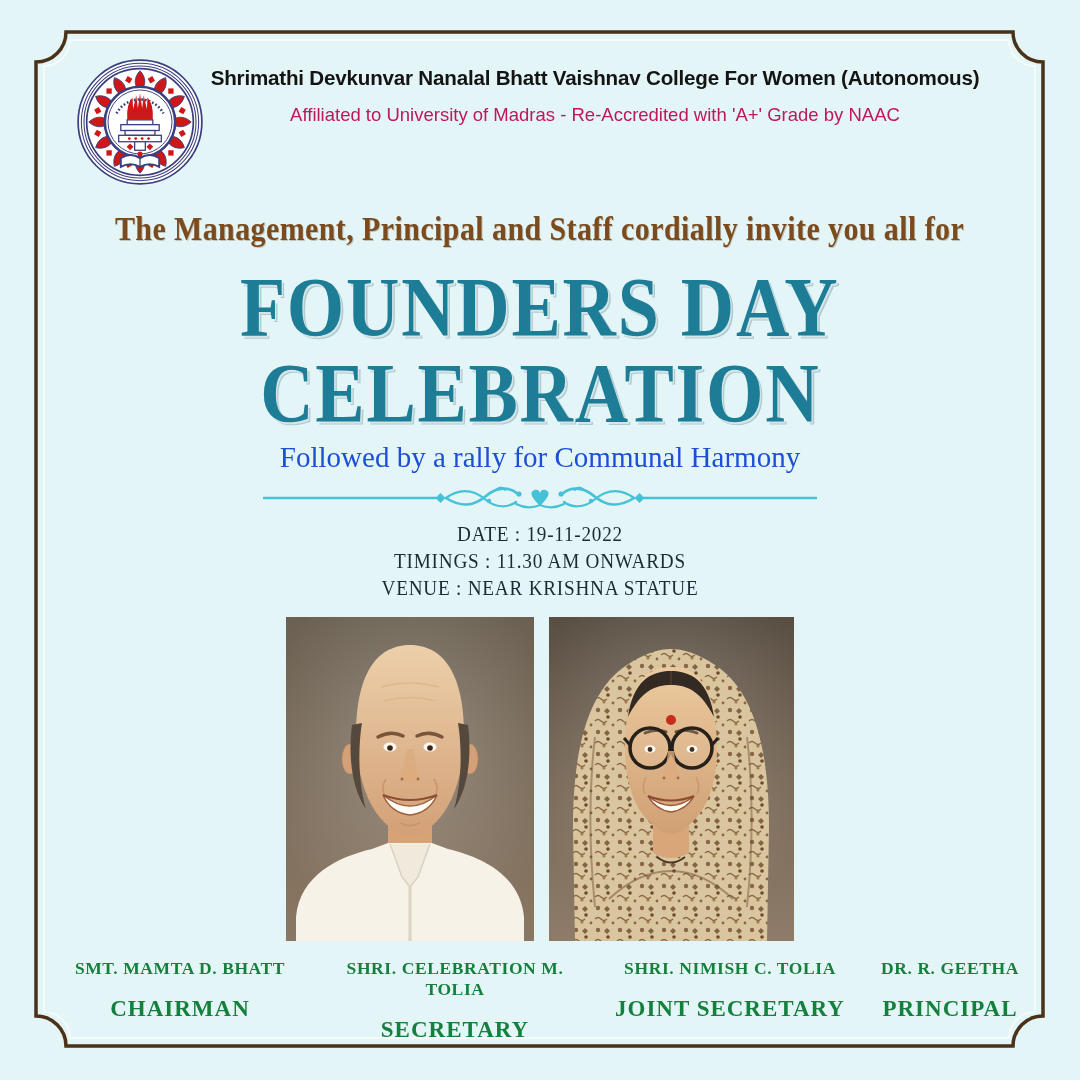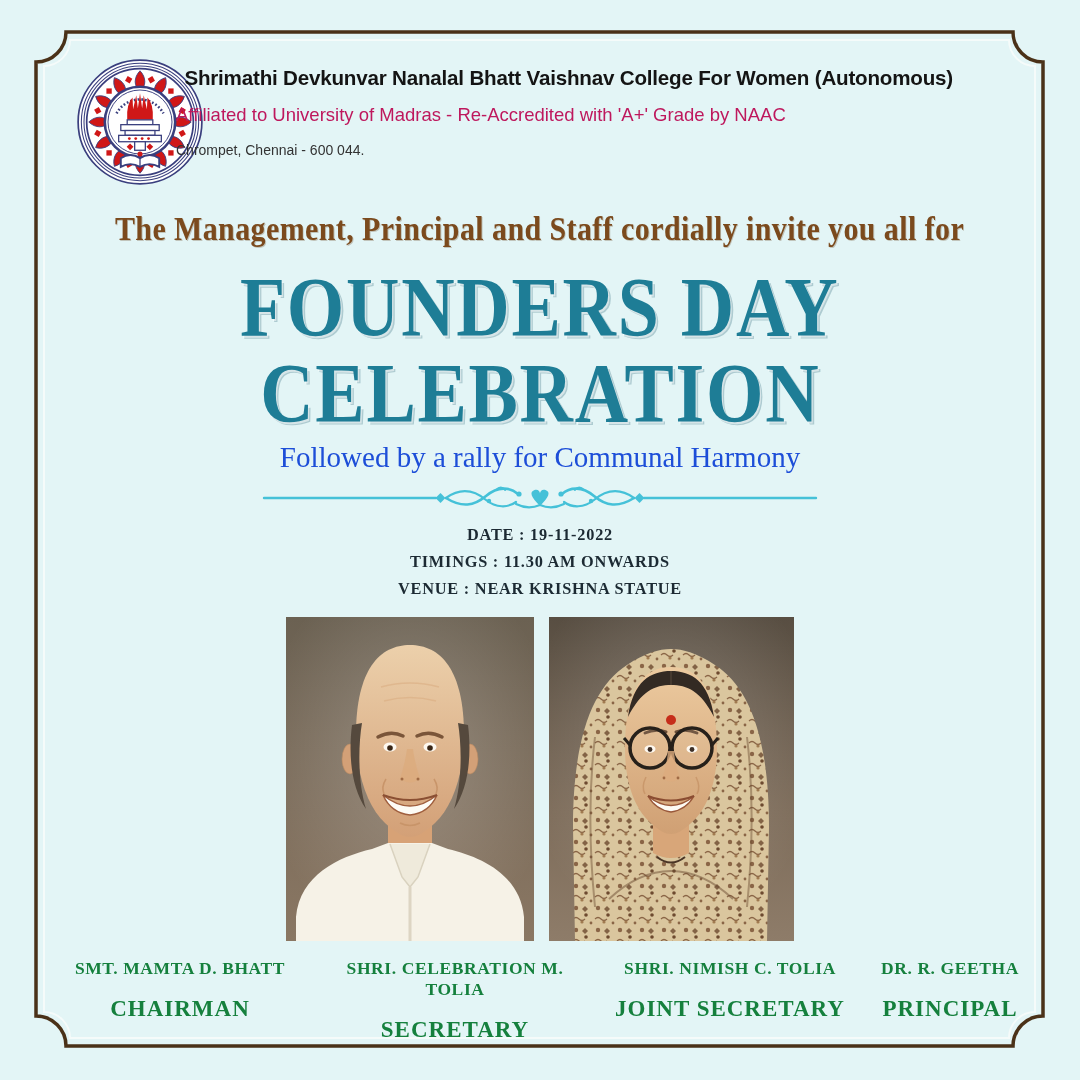--- a/index.html
+++ b/index.html
@@ -5,21 +5,21 @@
   html,body{margin:0;padding:0;}
   body{
     width:1080px;height:1080px;position:relative;overflow:hidden;
     background:#e3f5f6;
     font-family:"Liberation Sans",sans-serif;
   }
   
   #frame{position:absolute;left:0;top:0;width:1080px;height:1080px;pointer-events:none;}
   
   #logo{position:absolute;left:76px;top:58px;width:128px;height:128px;}
-  #header-text{position:absolute;left:176px;right:66px;top:66px;text-align:left;}
+  #header-text{position:absolute;left:176px;right:66px;top:66px;text-align:center;}
   #college-name{
     font-size:21px;font-weight:bold;color:#141414;letter-spacing:-0.2px;
     transform:scaleX(.98);transform-origin:center;margin:0 0 14px 0;
   }
   #affiliation{font-size:18.5px;color:#be185d;margin:0 0 16px 0;}
   #address{font-size:14px;color:#333;margin:0;}
   
   #invite-line{position:absolute;left:0;right:0;top:210px;text-align:center;}
   #invite-line span{
     display:inline-block;transform:scaleX(.88);transform-origin:center;
@@ -39,21 +39,21 @@
   #title-line2{top:352px;}
   #subtitle{
     position:absolute;left:0;right:0;top:441px;text-align:center;
     font-family:"Liberation Serif",serif;font-size:29px;color:#1d4ed8;
   }
   #divider{position:absolute;left:260px;top:480px;width:560px;height:36px;}
   
   #details{
     position:absolute;left:0;right:0;top:521px;text-align:center;
     font-family:"Liberation Serif",serif;color:#1c2a33;
-    font-size:17px;line-height:27px;letter-spacing:.8px;font-weight:bold;
+    font-size:20px;line-height:27px;letter-spacing:.8px;
   }
   #details div{transform:scaleX(.96);transform-origin:center;}
   
   #photos{position:absolute;left:0;right:0;top:617px;display:flex;justify-content:center;gap:15px;}
   .photo{width:248px;height:324px;display:block;}
   .photo.w{width:245px;}
   
   #signatories{
     position:absolute;left:30px;right:30px;top:958px;
     display:flex;justify-content:center;align-items:flex-start;
@@ -129,21 +129,20 @@
     <rect x="67" y="81" width="4.5" height="4.5" transform="rotate(45 69.2 83.2)"></rect>
     <circle cx="60" cy="90" r="2.4"></circle>
   </g>
   <path d="M42,94 Q51,88 60,94 Q69,88 78,94 L78,102 Q69,97 60,102 Q51,97 42,102 Z" fill="#ffffff" stroke="#3a3f7e" stroke-width="1.8"></path>
   <line x1="60" y1="94" x2="60" y2="102" stroke="#3a3f7e" stroke-width="1.2"></line>
 </svg>
 
 <div id="header-text">
   <div id="college-name">Shrimathi Devkunvar Nanalal Bhatt Vaishnav College For Women (Autonomous)</div>
   <div id="affiliation">Affiliated to University of Madras - Re-Accredited with 'A+' Grade by NAAC</div>
-  <div id="address">Chrompet, Chennai - 600 044.</div>
 </div>
 
 <div id="invite-line">
   <span>The Management, Principal and Staff cordially invite you all for</span>
 </div>
 
 <div id="title-line1" class="big-title">
   <span>FOUNDERS DAY</span>
 </div>
 <div id="title-line2" class="big-title">

